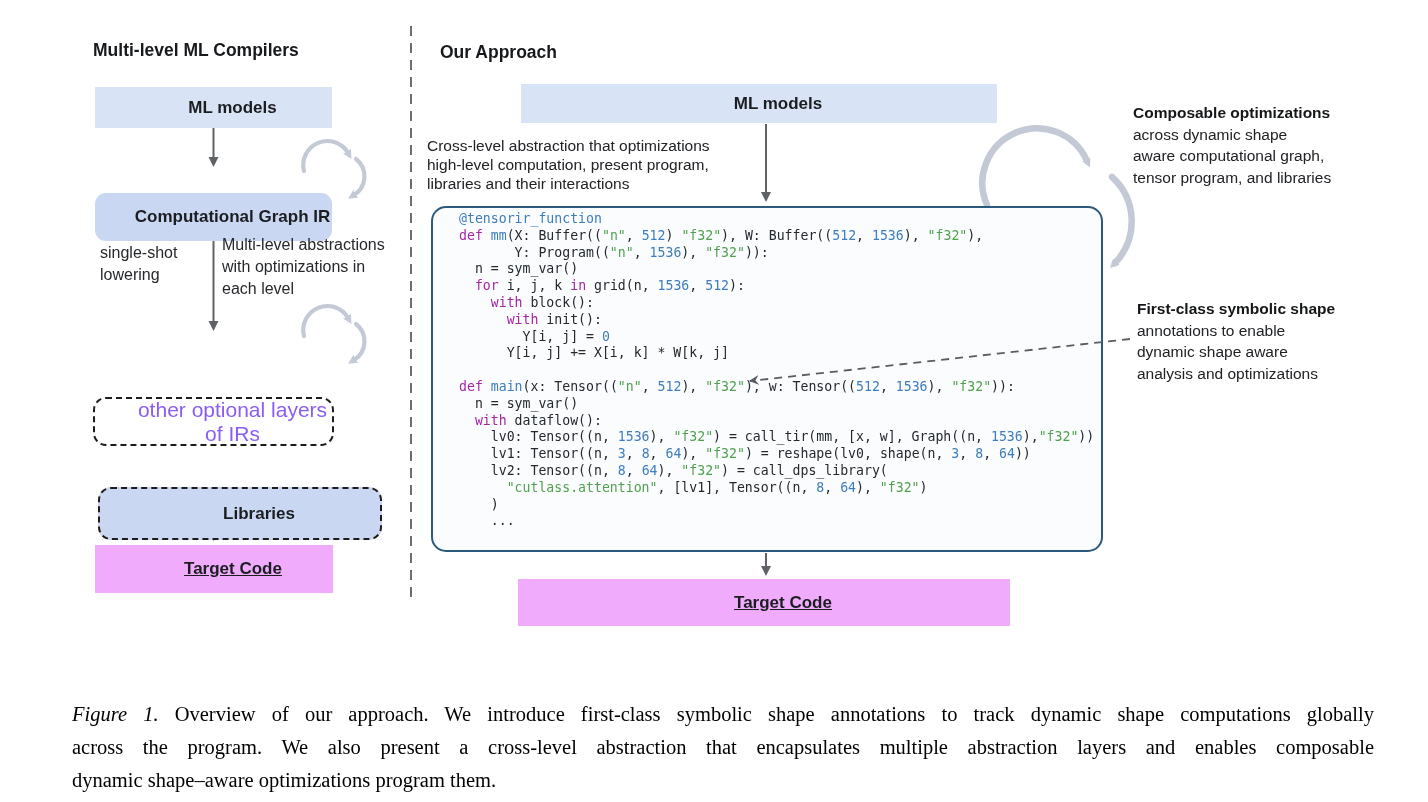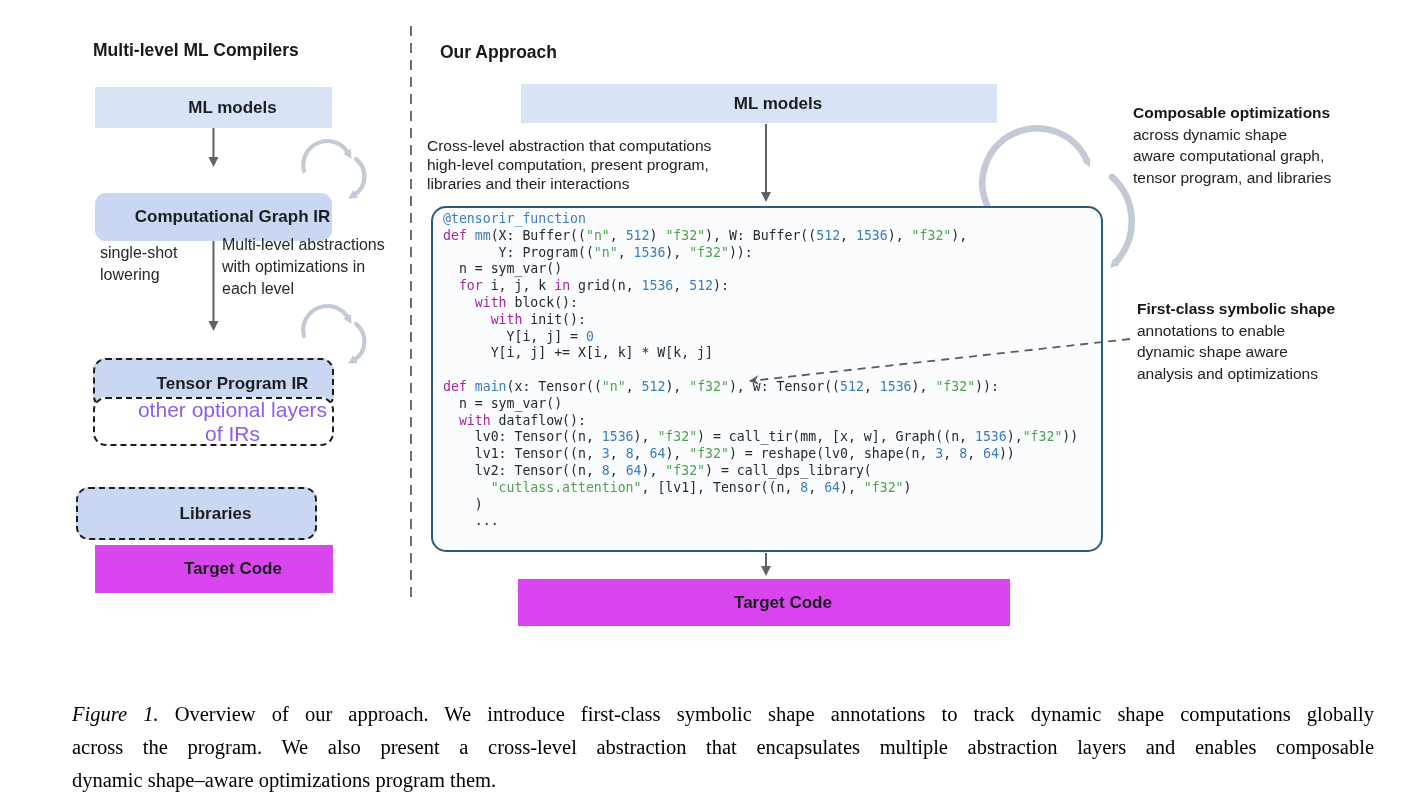--- a/index.html
+++ b/index.html
@@ -14,42 +14,42 @@
 
   .panel-title { font-size:17.5px; font-weight:bold; color:#17191c; white-space:nowrap; }
 
   .nodebox {
     position:absolute; z-index:2; box-sizing:border-box;
     display:flex; align-items:center; justify-content:center;
     font-weight:bold; font-size:17px; color:#1b1d20; text-align:center;padding-left:38px;
   }
   .fill-light  { background:#d8e3f5; }
   .fill-mid    { background:#c9d7f2;margin-top:24px; }
-  .fill-green  { background:#d946ef; }
+  .fill-green  { background:#f0abfc;text-decoration:underline; }
   .rounded     { border-radius:11px; }
   .dashedbox   { border:2.4px dashed #1c1c1c; border-radius:13px; }
   .plainlabel  { font-weight:normal; font-size:21px; color:#8b5cf6; }
 
   .edge-label { position:absolute; z-index:2; font-size:16px; color:#26282b; line-height:22px; white-space:nowrap; }
 
   .note { position:absolute; z-index:2; font-size:15.5px; color:#202225; line-height:21.5px; white-space:nowrap; }
   .note .bold-lead { font-weight:bold; color:#141618; }
   .crossnote { position:absolute; z-index:2; font-size:15.5px; color:#202225; line-height:19px; white-space:nowrap; }
 
   .codebox {
     position:absolute; z-index:2; box-sizing:border-box;
     left:431px; top:206px; width:672px; height:346px;
     background:#fbfcfe; border:2.5px solid #2d5a7b; border-radius:15px;
   }
   .codecontent {
     position:absolute; z-index:3; left:443px; top:211px;
     font-family:"DejaVu Sans Mono", monospace; font-size:13.2px; line-height:16.8px;
     color:#24292e;
   }
-  .code-line { white-space:pre; height:16.8px; }
+  .code-line { white-space:pre; height:16.8px;margin-left:16px; }
   .tok-d { color:#24292e; }
   .tok-k { color:#a626a4; }
   .tok-b { color:#3d7dbe; }
   .tok-s { color:#50a14f; }
 
   .caption {
     position:absolute; z-index:2; left:72px; top:698px; width:1302px;
     font-family:"Liberation Serif", serif; font-size:20.5px; color:#000; line-height:33px;
   }
   .caption .cap-line { text-align:justify; text-align-last:justify; }
@@ -109,44 +109,41 @@
   <div class="edge-label" style="left:100px; top:242px;">
     <div>single-shot</div>
     <div>lowering</div>
   </div>
   <div class="edge-label" style="left:222px; top:234px;">
     <div>Multi-level abstractions</div>
     <div>with optimizations in</div>
     <div>each level</div>
   </div>
 
-  <div class="nodebox fill-mid dashedbox" style="left:93px; top:334px; width:241px; height:51px;">
-    <span>Tensor Program IR</span>
-  </div>
 
   <div class="nodebox dashedbox plainlabel" style="left:93px; top:397px; width:241px; height:49px; background:#ffffff;">
     <span>other optional layers of IRs</span>
   </div>
 
-  <div class="nodebox fill-mid dashedbox" style="left:76px; top:463px; width:241px; height:53px;">
+  <div class="nodebox fill-mid dashedbox" style="left:98px; top:463px; width:284px; height:53px;">
     <span>Libraries</span>
   </div>
 
   <div class="nodebox fill-green" style="left:95px; top:545px; width:238px; height:48px;">
     <span>Target Code</span>
   </div>
 
   <div class="abs panel-title" style="left:440px; top:42px;">Our Approach</div>
 
   <div class="nodebox fill-light" style="left:521px; top:84px; width:476px; height:39px;">
     <span>ML models</span>
   </div>
 
   <div class="crossnote" style="left:427px; top:136px;">
-    <div><span class="bold-lead">Cross-level abstraction</span><span> that computations</span></div>
+    <div><span class="bold-lead">Cross-level abstraction</span><span> that optimizations</span></div>
     <div>high-level computation, present program,</div>
     <div>libraries and their interactions</div>
   </div>
 
   <div class="codebox"></div>
   <div class="codecontent">
       <div class="code-line"><span class="tok-b">@tensorir_function</span></div>
       <div class="code-line"><span class="tok-k">def</span><span class="tok-d"> </span><span class="tok-b">mm</span><span class="tok-d">(X: Buffer((</span><span class="tok-s">"n"</span><span class="tok-d">, </span><span class="tok-b">512</span><span class="tok-d">) </span><span class="tok-s">"f32"</span><span class="tok-d">), W: Buffer((</span><span class="tok-b">512</span><span class="tok-d">, </span><span class="tok-b">1536</span><span class="tok-d">), </span><span class="tok-s">"f32"</span><span class="tok-d">),</span></div>
       <div class="code-line"><span class="tok-d">       Y: Program((</span><span class="tok-s">"n"</span><span class="tok-d">, </span><span class="tok-b">1536</span><span class="tok-d">), </span><span class="tok-s">"f32"</span><span class="tok-d">)):</span></div>
       <div class="code-line"><span class="tok-d">  n = sym_var()</span></div>

